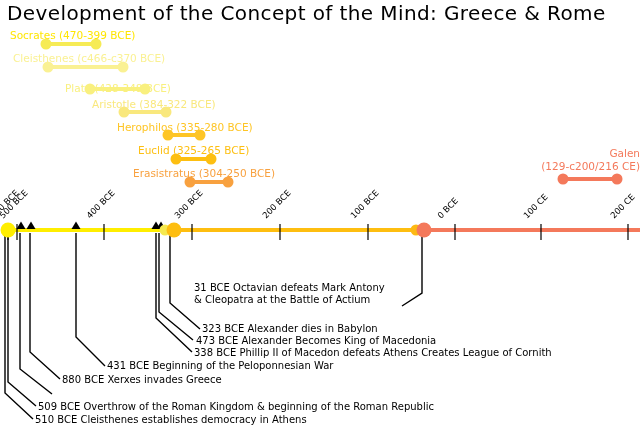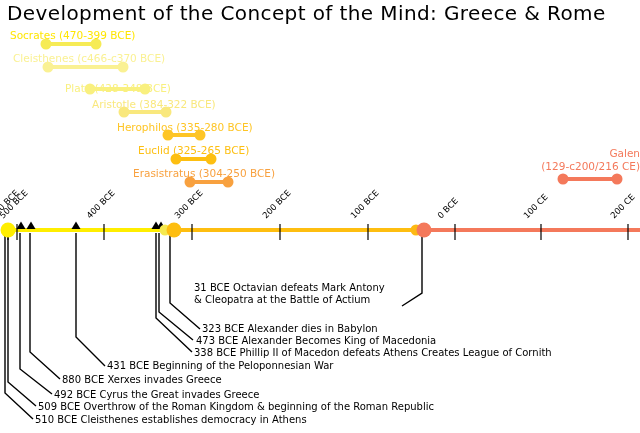--- a/index.html
+++ b/index.html
@@ -105,23 +105,20 @@
       </div>
       <div class="event-text" style="left: 194px; top: 347px;">
         <div>338 BCE Phillip II of Macedon defeats Athens Creates League of Cornith</div>
       </div>
       <div class="event-text" style="left: 107px; top: 360px;">
         <div>431 BCE Beginning of the Peloponnesian War</div>
       </div>
       <div class="event-text" style="left: 62px; top: 374px;">
         <div>880 BCE Xerxes invades Greece</div>
       </div>
-      <div class="event-text" style="left: 54px; top: 389px;">
-        <div>492 BCE Cyrus the Great invades Greece</div>
-      </div>
       <div class="event-text" style="left: 38px; top: 401px;">
         <div>509 BCE Overthrow of the Roman Kingdom &amp; beginning of the Roman Republic</div>
       </div>
       <div class="event-text" style="left: 35px; top: 414px;">
         <div>510 BCE Cleisthenes establishes democracy in Athens</div>
       </div>
       <div class="person-label" style="left: 10px; top: 29px; color: rgb(255, 230, 3);">
         <div>Socrates (470-399 BCE)</div>
       </div>
       <div class="person-label" style="left: 13px; top: 52px; color: rgb(250, 241, 147);">

